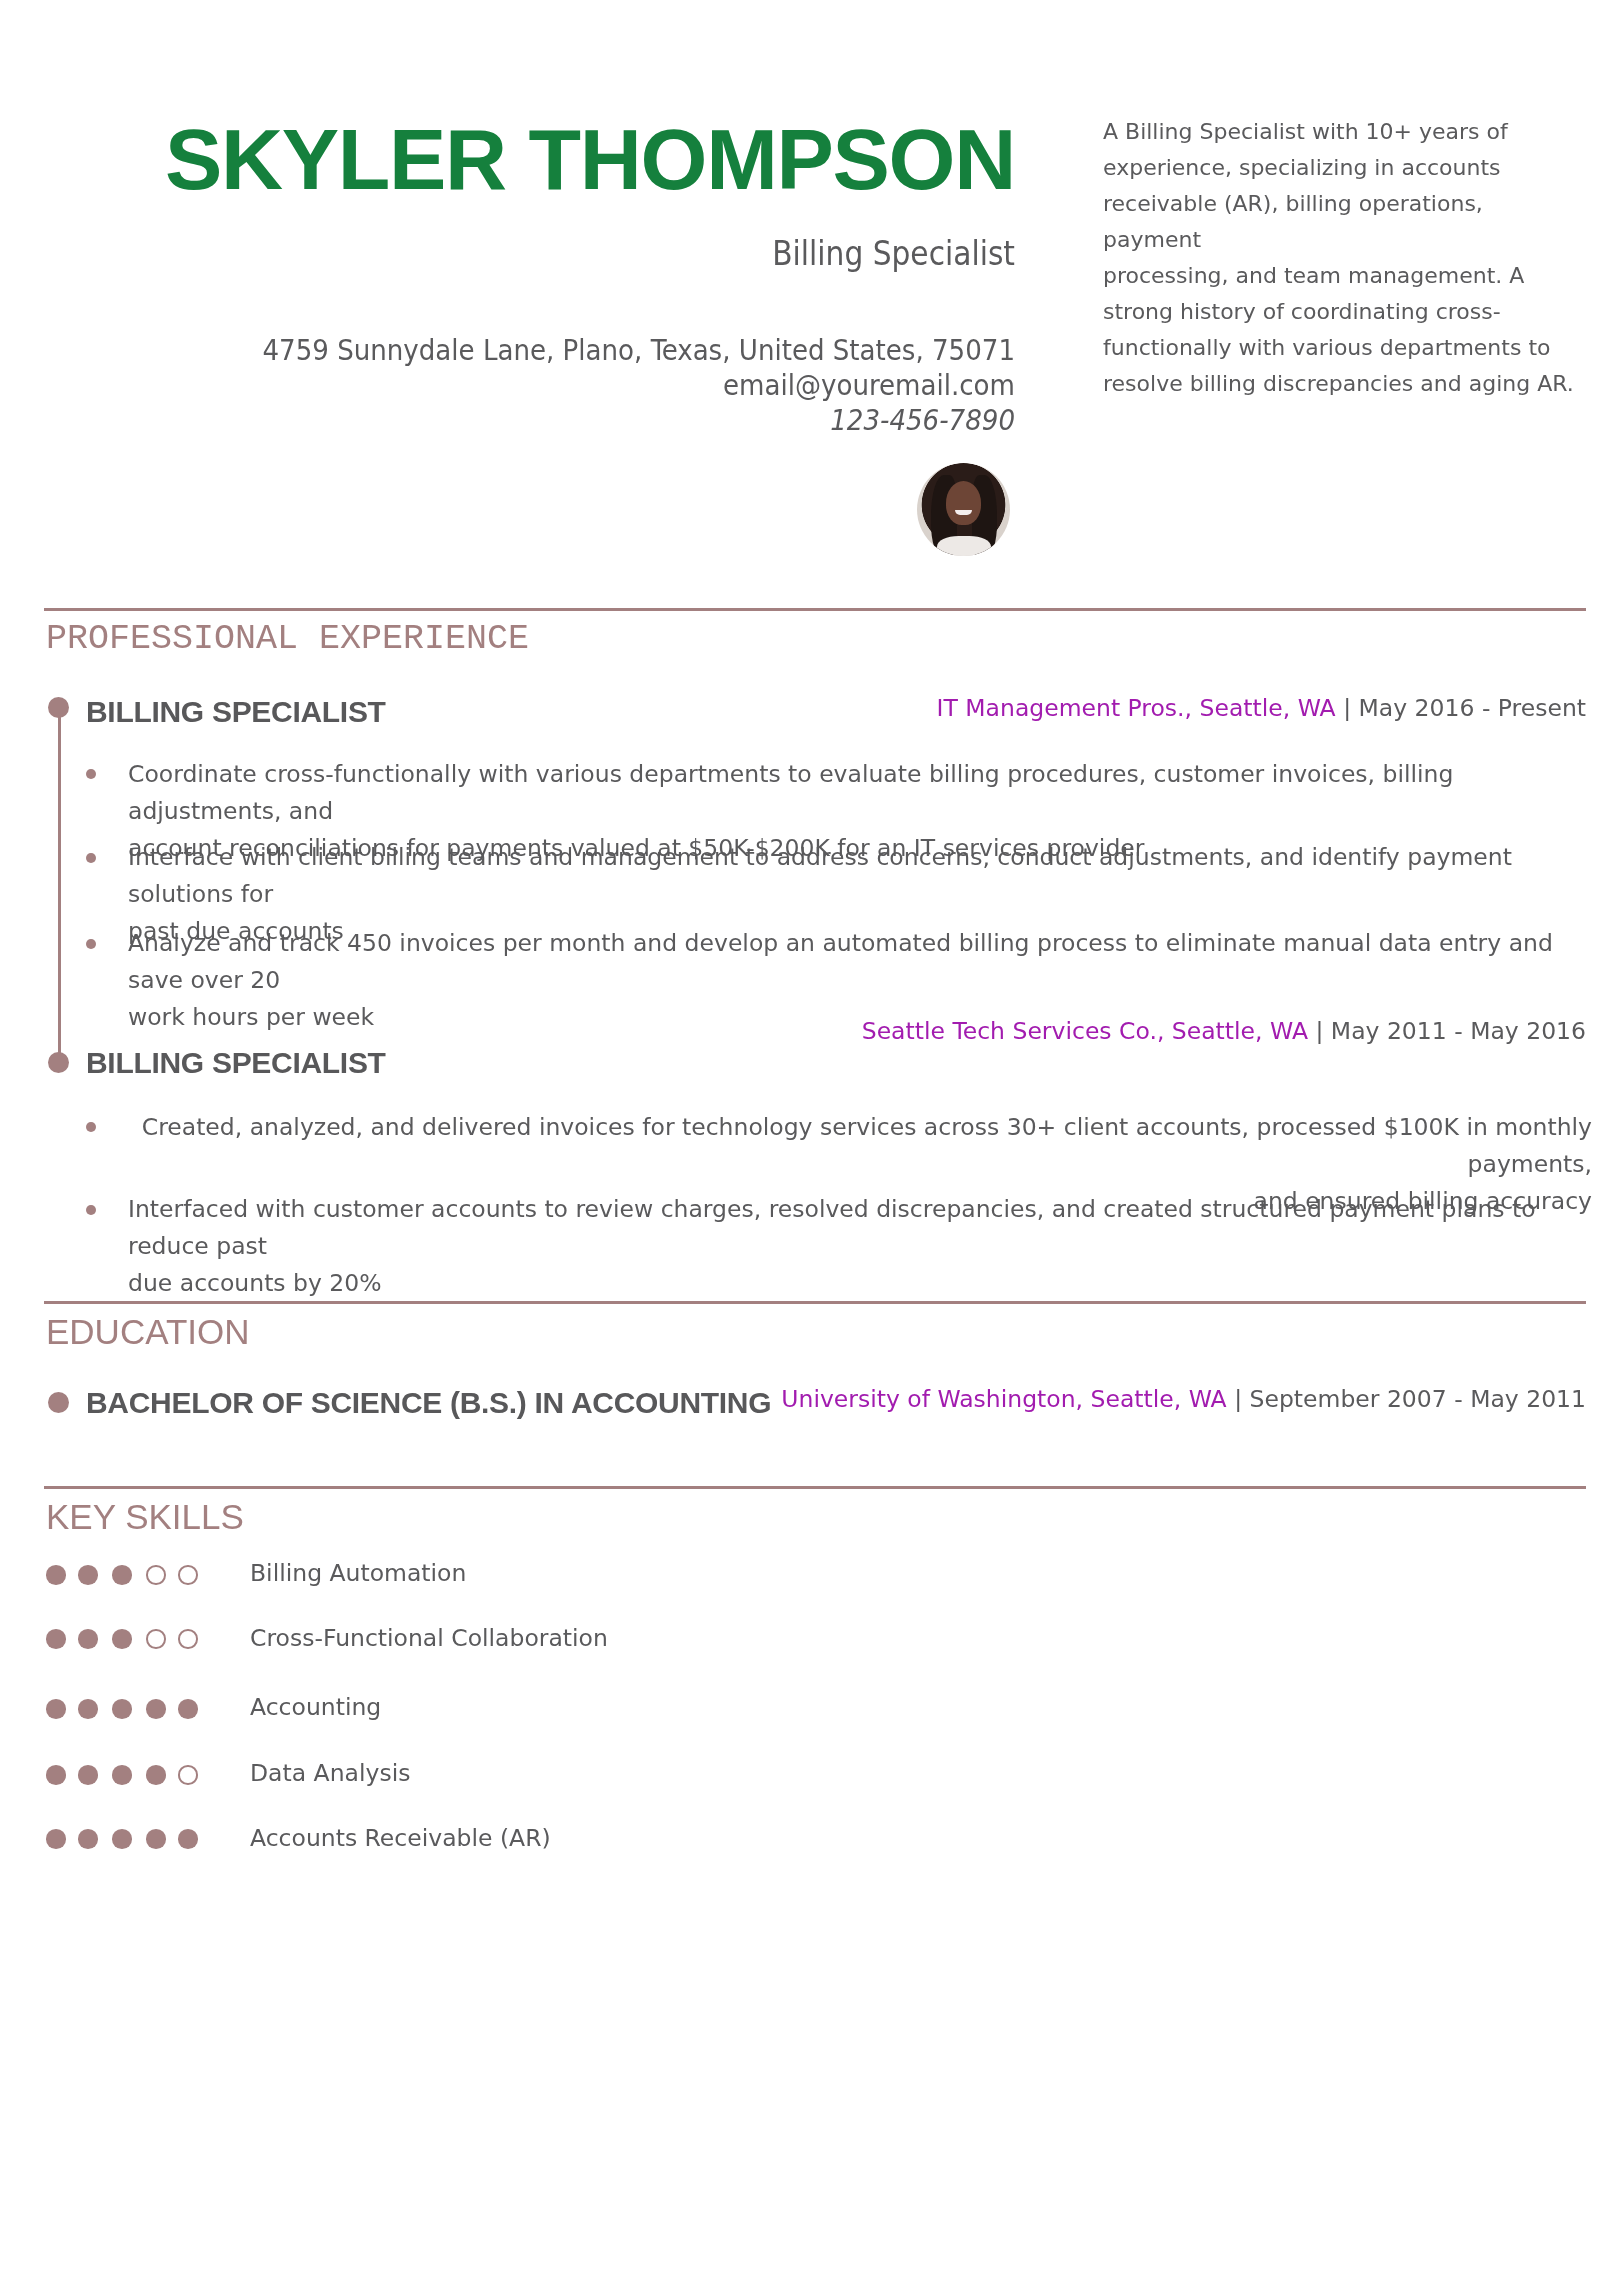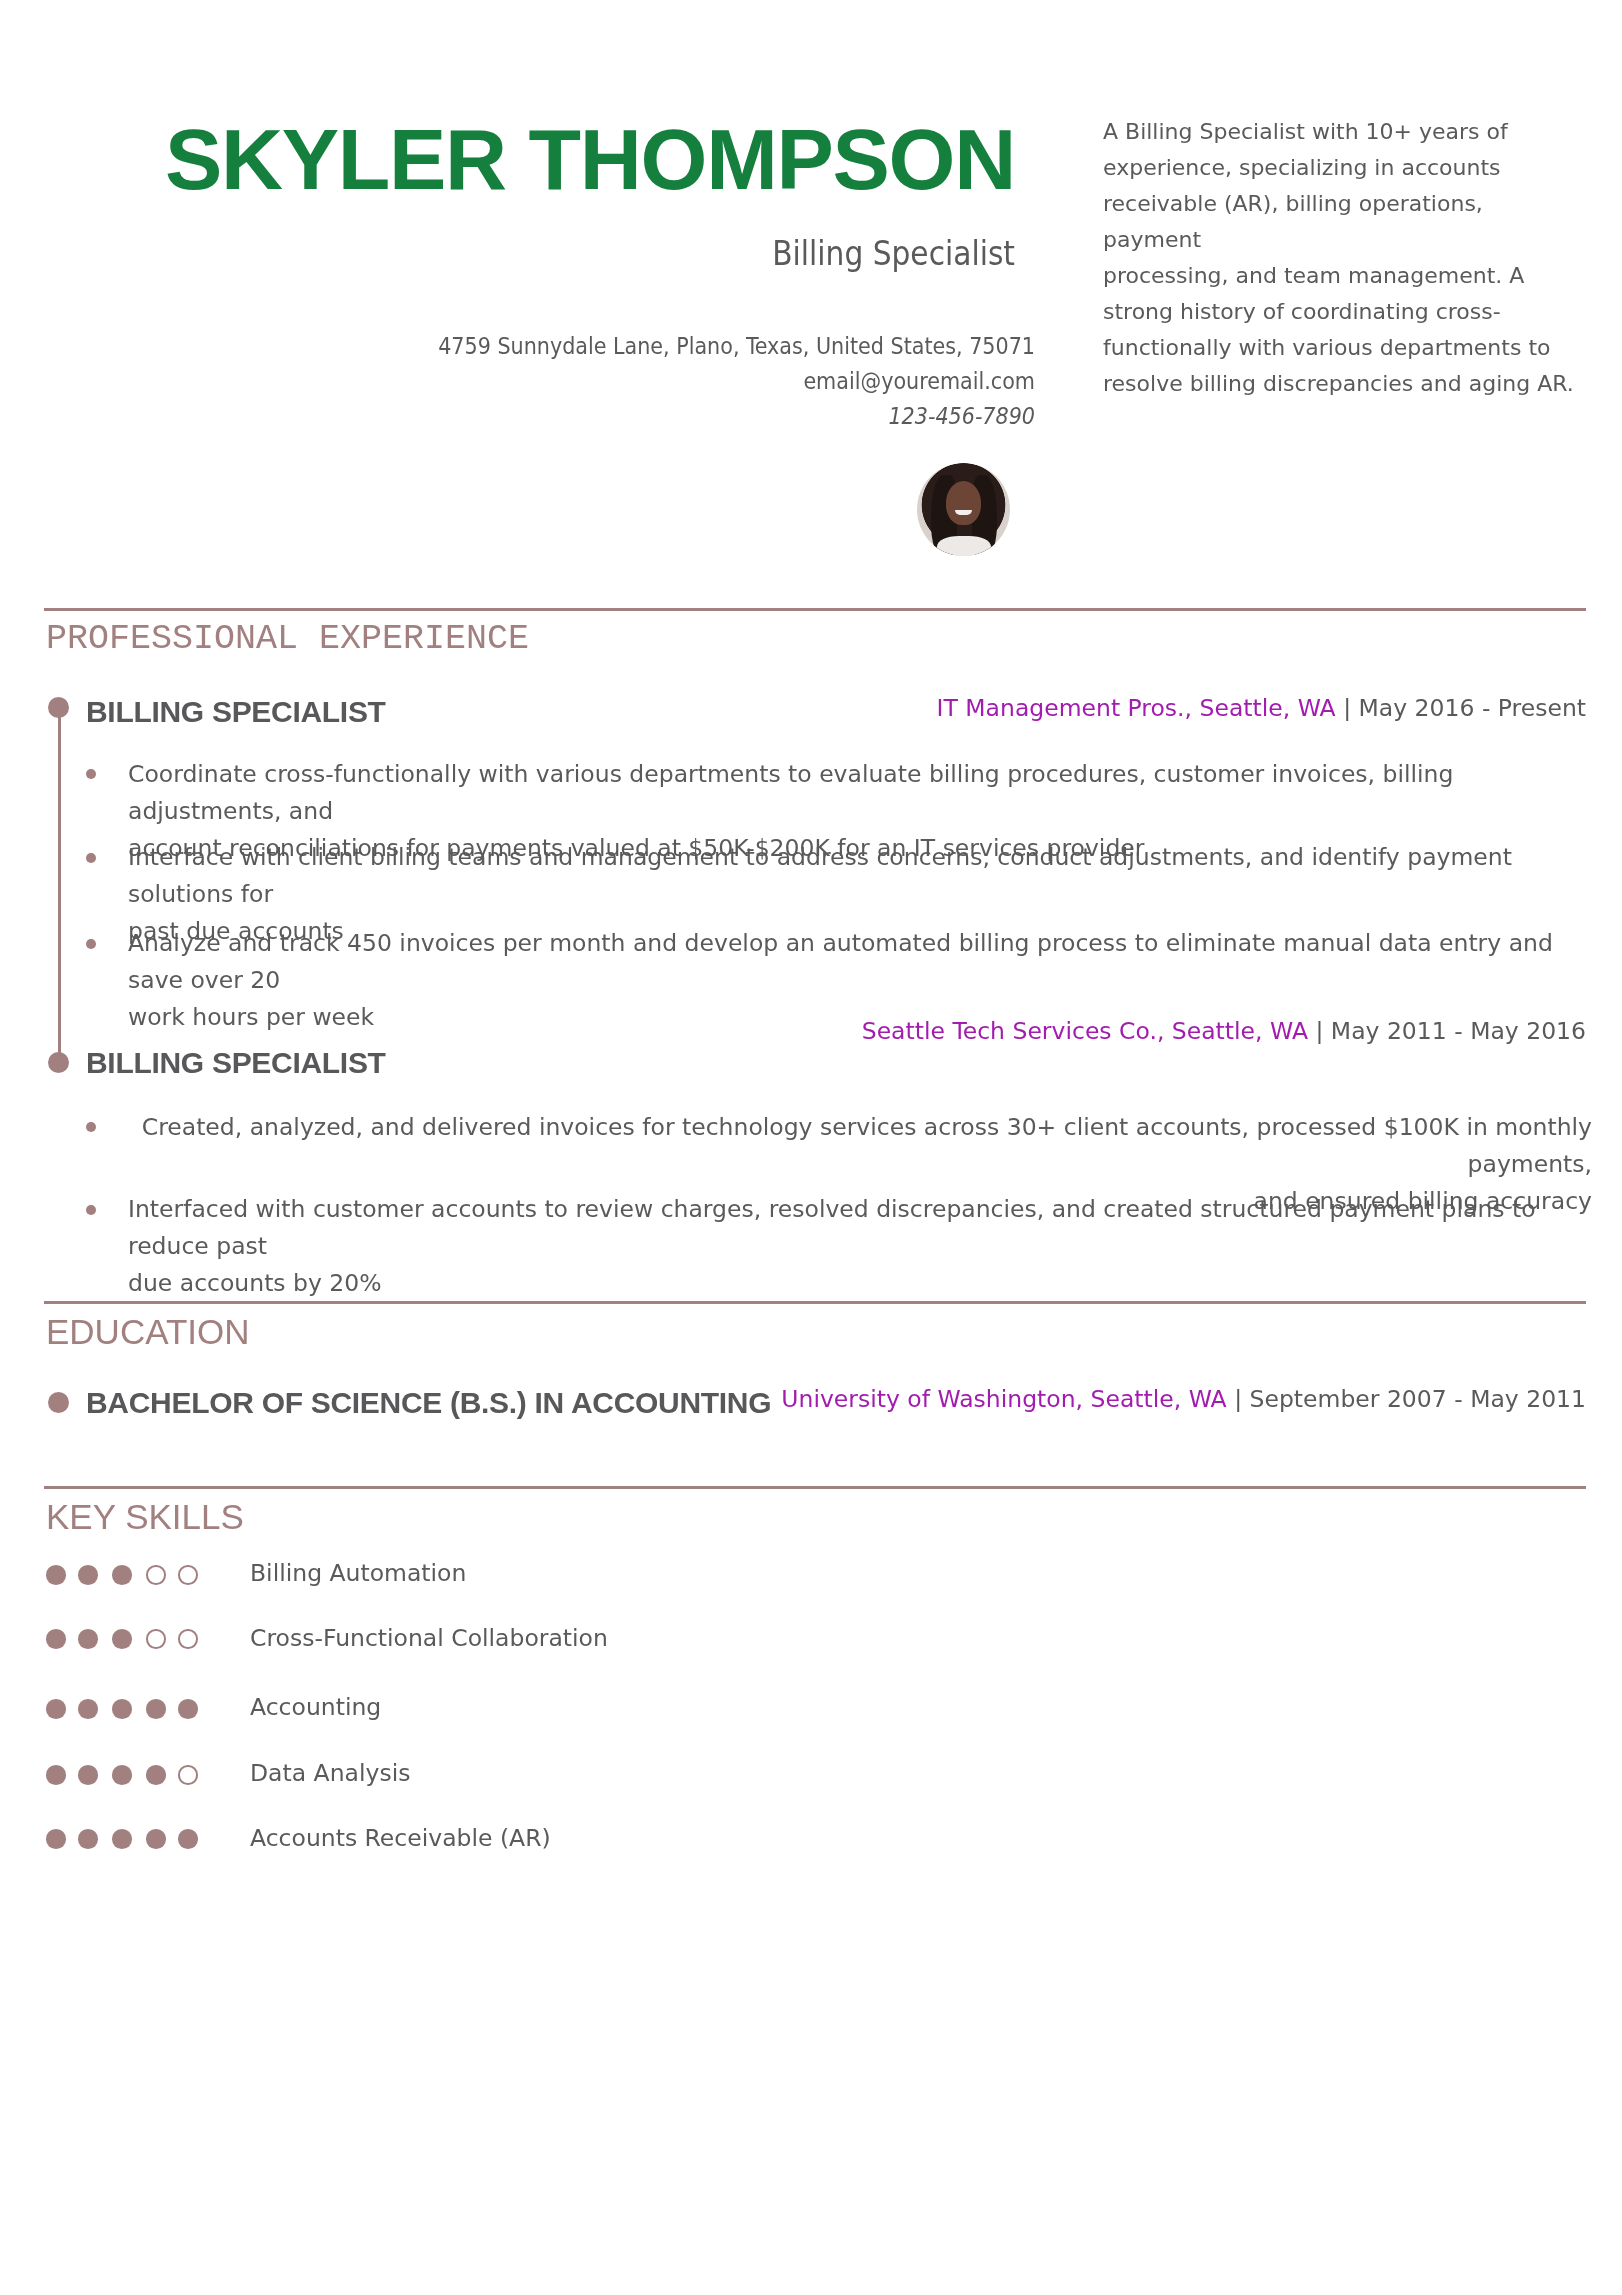--- a/index.html
+++ b/index.html
@@ -3,21 +3,21 @@
 <meta charset="utf-8">
 <style>
   html, body { margin: 0; padding: 0; background: #ffffff; }
   body { width: 1623px; height: 2295px; position: relative; overflow: hidden;
          font-family: "DejaVu Sans", sans-serif; color: #5a5a5c; }
   .abs { position: absolute; }
   .accent { color: #a21caf; }
   .name { right: 608px; top: 116px; font-family: "Liberation Sans", sans-serif; font-weight: bold;
           font-size: 86px; letter-spacing: -1.3px; color: #15803d; white-space: nowrap; line-height: 1; }
   .job-title-top { right: 608px; top: 233px; font-size: 33px; white-space: nowrap; line-height: 1.3; font-family: "DejaVu Sans Condensed","DejaVu Sans", sans-serif; }
-  .contact { right: 588px; font-size: 23px; white-space: nowrap; line-height: 1.3; font-stretch: condensed; font-family: "DejaVu Sans", sans-serif; }
+  .contact { right: 608px; font-size: 29px; white-space: nowrap; line-height: 1.3; font-stretch: condensed; font-family: "DejaVu Sans", sans-serif; }
   .contact.italic { font-style: italic; }
   .photo { left: 917px; top: 463px; width: 93px; height: 93px; border-radius: 50%; overflow: hidden;
            background: radial-gradient(circle at 50% 45%, #6b4a3a 0 22%, #2a1c18 23% 60%, #d9d2cc 61% 100%); }
   .photo .face { position:absolute; left: 29px; top: 18.3px; width: 35px; height: 44px; border-radius: 50% 50% 45% 45%; background: #6d4536; }
   .photo .hair-l { position:absolute; left: 14.4px; top: 11.8px; width: 26px; height: 81px; border-radius: 50% 30% 20% 40%; background: #1e1512; }
   .photo .hair-r { position:absolute; left: 55px; top: 11.8px; width: 25px; height: 81px; border-radius: 30% 50% 40% 20%; background: #1e1512; }
   .photo .smile { position:absolute; left: 38px; top: 47px; width: 17px; height: 5.2px; border-radius: 0 0 7.8px 7.8px; background: #f4eeee; }
   .photo .shirt { position:absolute; left: 19.6px; top: 73px; width: 54px; height: 26px; background: #ede9e6; border-radius: 40% 40% 0 0; }
   .summary { left: 1103px; top: 114px; width: 484px; font-size: 22px; line-height: 36px; white-space: pre-line; }
   .divider { left: 44px; width: 1542px; height: 2.6px; background: #a38080; }

